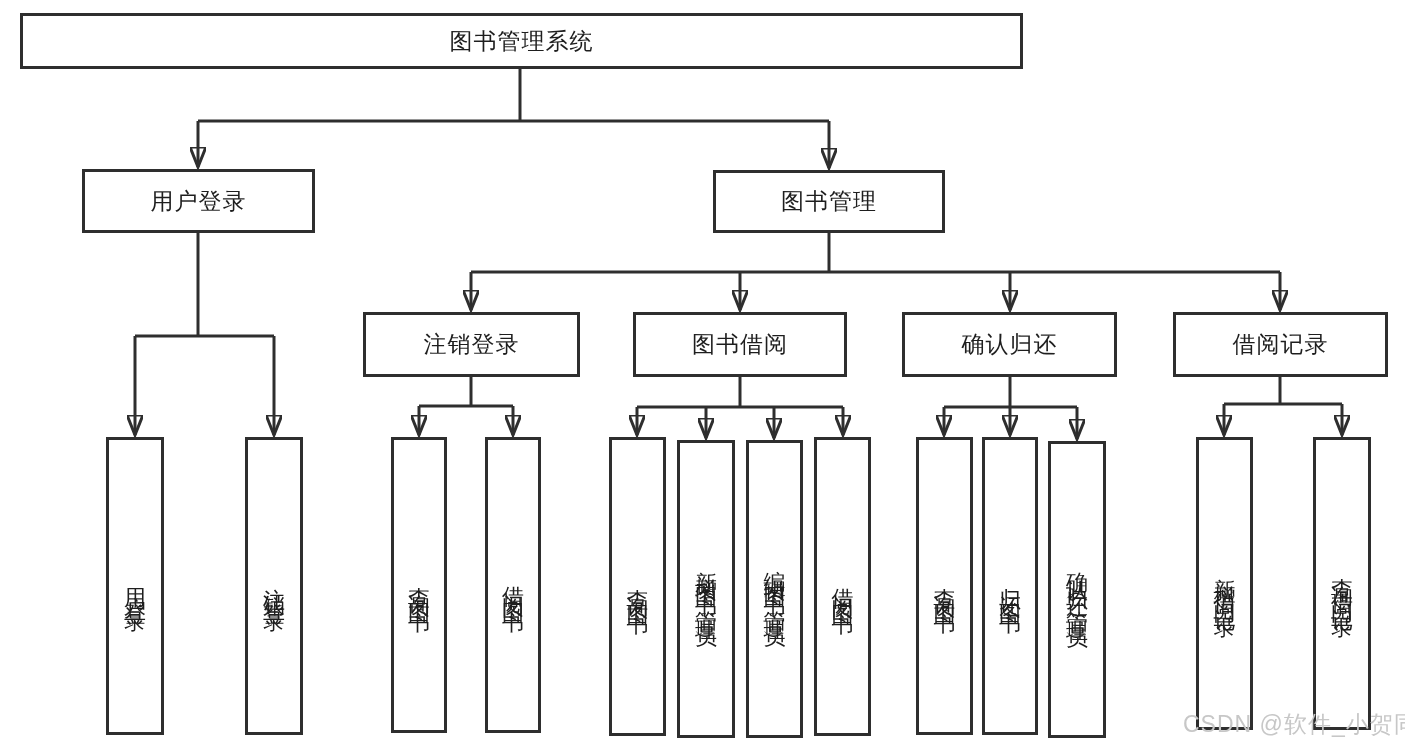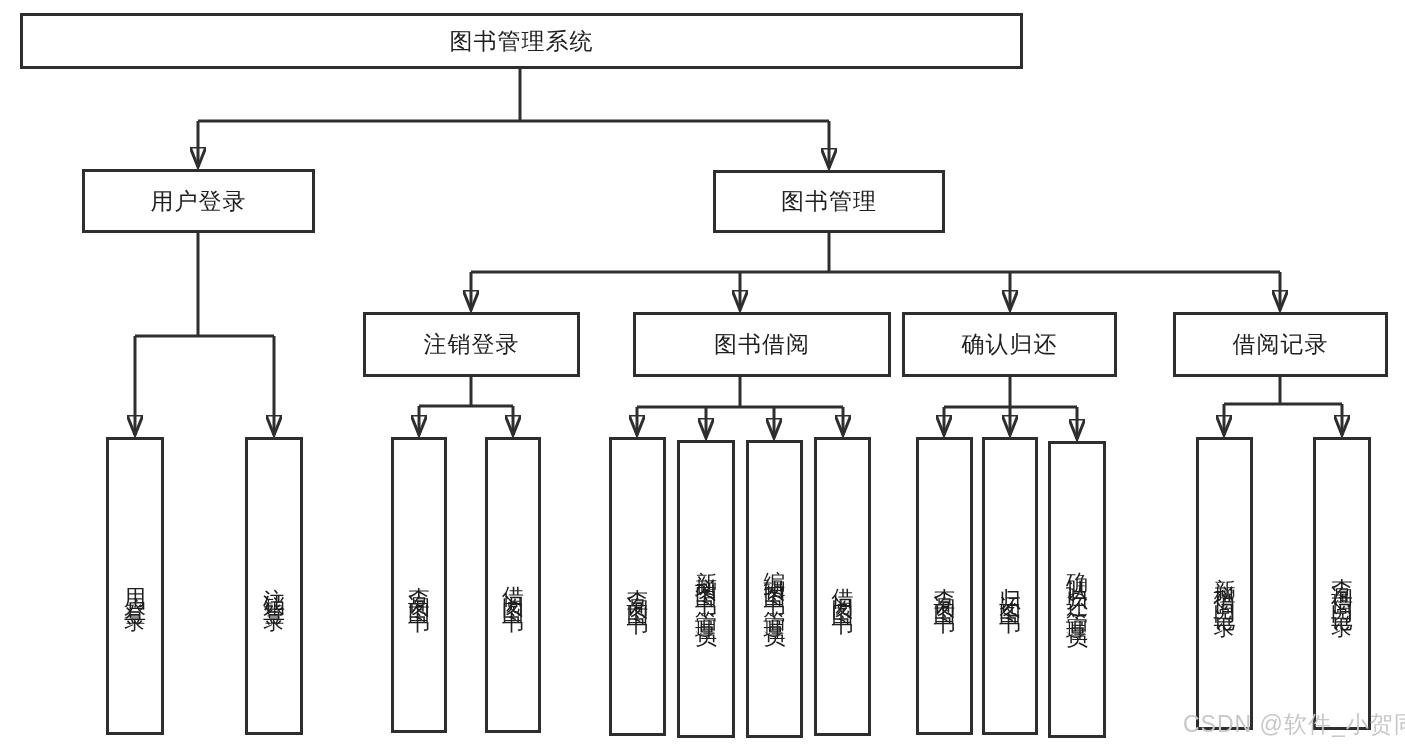--- a/index.html
+++ b/index.html
@@ -114,21 +114,21 @@
   <div class="box" style="left:82px;top:169px;width:233px;height:64px;">
     <span class="hlabel">用户登录</span>
   </div>
   <div class="box" style="left:713px;top:170px;width:232px;height:63px;">
     <span class="hlabel">图书管理</span>
   </div>
 
   <div class="box" style="left:363px;top:312px;width:217px;height:65px;">
     <span class="hlabel">注销登录</span>
   </div>
-  <div class="box" style="left:633px;top:312px;width:258px;height:65px;">
+  <div class="box" style="left:633px;top:312px;width:214px;height:65px;">
     <span class="hlabel">图书借阅</span>
   </div>
   <div class="box" style="left:902px;top:312px;width:215px;height:65px;">
     <span class="hlabel">确认归还</span>
   </div>
   <div class="box" style="left:1173px;top:312px;width:215px;height:65px;">
     <span class="hlabel">借阅记录</span>
   </div>
 
   <div class="box vbox" style="left:106px;top:437px;width:58px;height:298px;">

